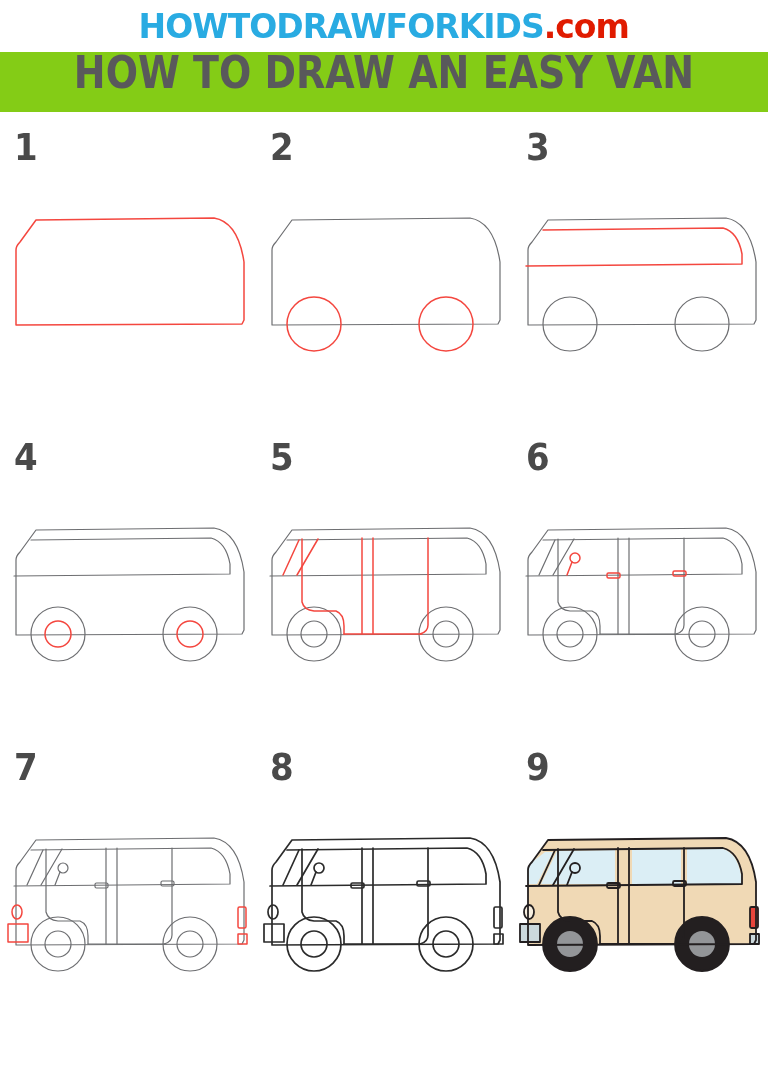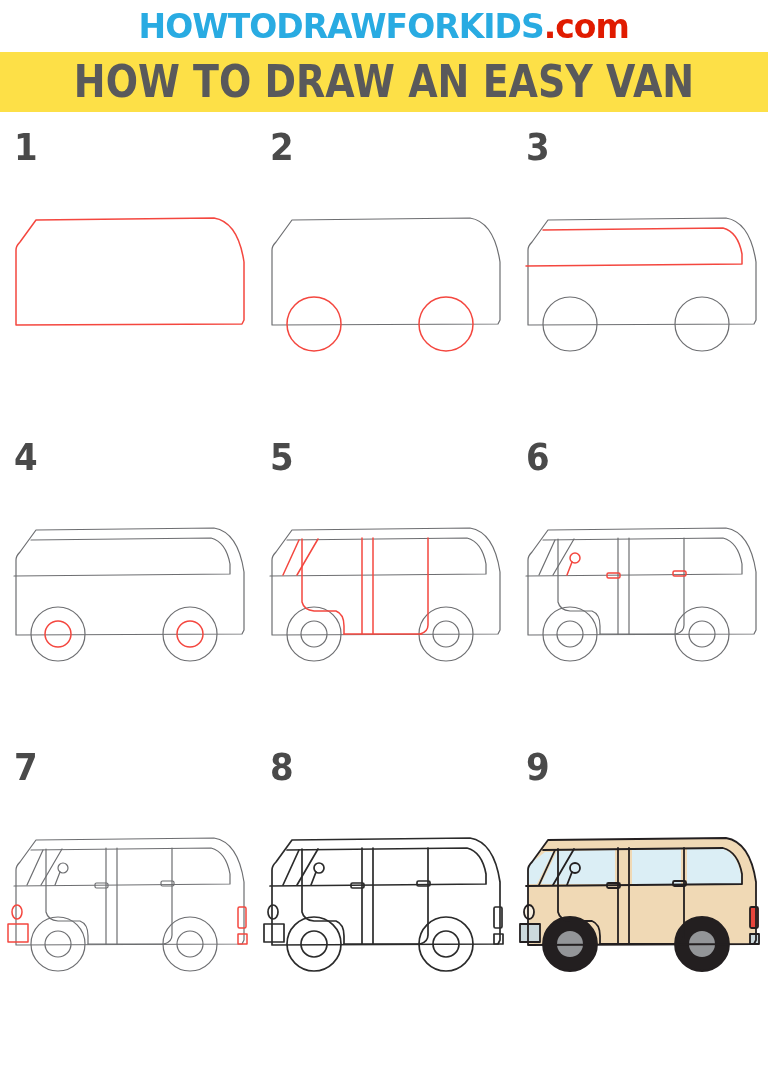--- a/index.html
+++ b/index.html
@@ -25,22 +25,22 @@
     line-height: 1;
     white-space: nowrap;
     transform: scaleX(0.97);
   }
   .logo .part-a { color: #29abe2; }
   .logo .part-b { color: #e01b00; }
 
   
   .title-band {
     height: 60px;
-    background: #fde047;
-    display: flex; align-items: center; justify-content: center;
+    background: #84cc16;
+    display: flex; justify-content: center;
   }
   .title-text {
     font-family: "DejaVu Sans", sans-serif;
     font-weight: bold;
     font-size: 38px;
     color: #59595b;
     letter-spacing: 0px;
     white-space: nowrap;
     transform: scaleY(1.18) scaleX(1.0);
   }

